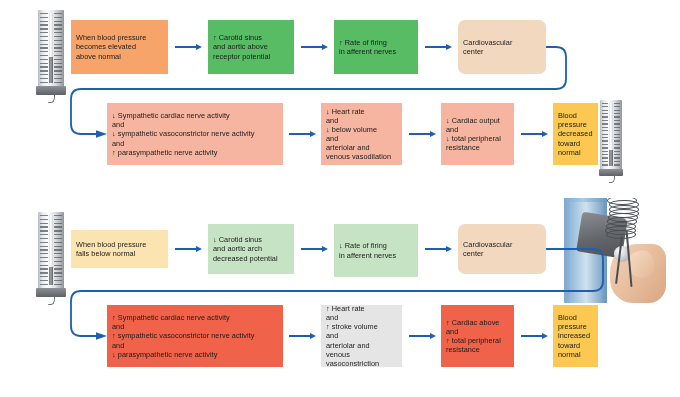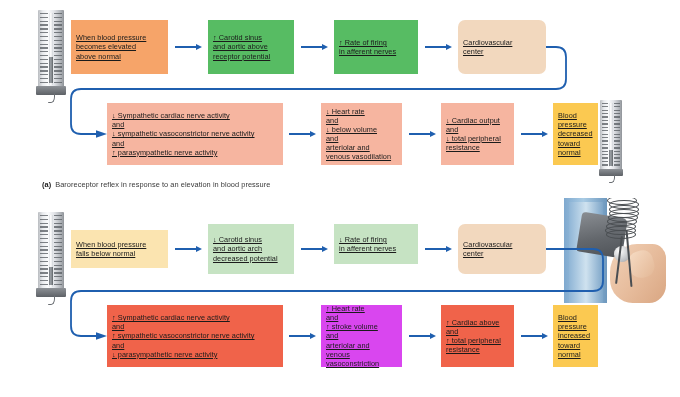--- a/index.html
+++ b/index.html
@@ -22,21 +22,20 @@
     box-sizing:border-box;
     display:flex;
     flex-direction:column;
     justify-content:center;
     color:#1b1b1b;
     font-size:7.3px;
     line-height:9.1px;
     letter-spacing:.05px;
     padding:3px 5px;
     white-space:pre-line;
-    text-decoration:underline;
   }
   .box.rounded{border-radius:7px;}
   .box.lft{text-align:left;}
 
   
   .arrow{position:absolute;height:7px;display:block;}
   .arrow .shaft{position:absolute;left:0;top:2.6px;height:1.7px;background:#1F5FAF;}
   .arrow .head{
     position:absolute;top:0;right:0;
     width:0;height:0;
@@ -268,23 +267,20 @@
         <div class="head"></div>
       </div>
 
     <div class="box lft" id="a-r2-b3" style="left: 553px; top: 103px; width: 45px; height: 62px; background: rgb(251, 201, 81);">Blood
 pressure
 decreased
 toward
 normal</div>
   </div>
 
-  <div class="caption" style="left:42px;top:180px;">
-    <b>(a)</b><span class="txt">Baroreceptor reflex in response to an elevation in blood pressure</span>
-  </div>
 </div>
 
 <div class="panel" id="panel-b">
   <div class="stage">
 
     <div class="manometer" id="b-man-left" style="left:38px;top:14px;width:26px;height:78px;">
       <div class="man-body"></div>
       <div class="man-tube"></div>
       <div class="man-merc" style="bottom:6%;height:24%;"></div>
       <div class="ticks" id="b-ticks-l">
@@ -366,41 +362,41 @@
       </div>
 
     <div class="box lft" id="b-r1-b1" style="left: 208px; top: 26px; width: 86px; height: 50px; background: rgb(198, 227, 195);">↓ Carotid sinus
    and aortic arch
    decreased potential</div>
     <div class="arrow" style="left:301px;top:47.5px;width:27px;">
       <div class="shaft" style="width:22px;"></div>
         <div class="head"></div>
       </div>
 
-    <div class="box lft" id="b-r1-b2" style="left: 334px; top: 26px; width: 84px; height: 40px; background: rgb(198, 227, 195);">↓ Rate of firing
+    <div class="box lft" id="b-r1-b2" style="left: 334px; top: 26px; width: 84px; height: 53px; background: rgb(198, 227, 195);">↓ Rate of firing
    in afferent nerves</div>
     <div class="arrow" style="left:425px;top:47.5px;width:27px;">
       <div class="shaft" style="width:22px;"></div>
         <div class="head"></div>
       </div>
 
     <div class="box lft rounded" id="b-r1-b3" style="left: 458px; top: 26px; width: 88px; height: 50px; background: rgb(242, 216, 190);">Cardiovascular
 center</div>
 
     <div class="box lft" id="b-r2-b0" style="left: 107px; top: 107px; width: 176px; height: 62px; background: rgb(240, 99, 74);">↑ Sympathetic cardiac nerve activity
                         and
 ↑ sympathetic vasoconstrictor nerve activity
                         and
 ↓ parasympathetic nerve activity</div>
     <div class="arrow" style="left:289px;top:134.5px;width:27px;">
       <div class="shaft" style="width:22px;"></div>
         <div class="head"></div>
       </div>
 
-    <div class="box lft" id="b-r2-b1" style="left: 321px; top: 107px; width: 81px; height: 62px; background: #d946ef;">↑ Heart rate
+    <div class="box lft" id="b-r2-b1" style="left: 321px; top: 107px; width: 81px; height: 62px; background: #e5e5e5;">↑ Heart rate
               and
 ↑ stroke volume
               and
    arteriolar and
    venous vasoconstriction</div>
     <div class="arrow" style="left:409px;top:134.5px;width:27px;">
       <div class="shaft" style="width:22px;"></div>
         <div class="head"></div>
       </div>
 

